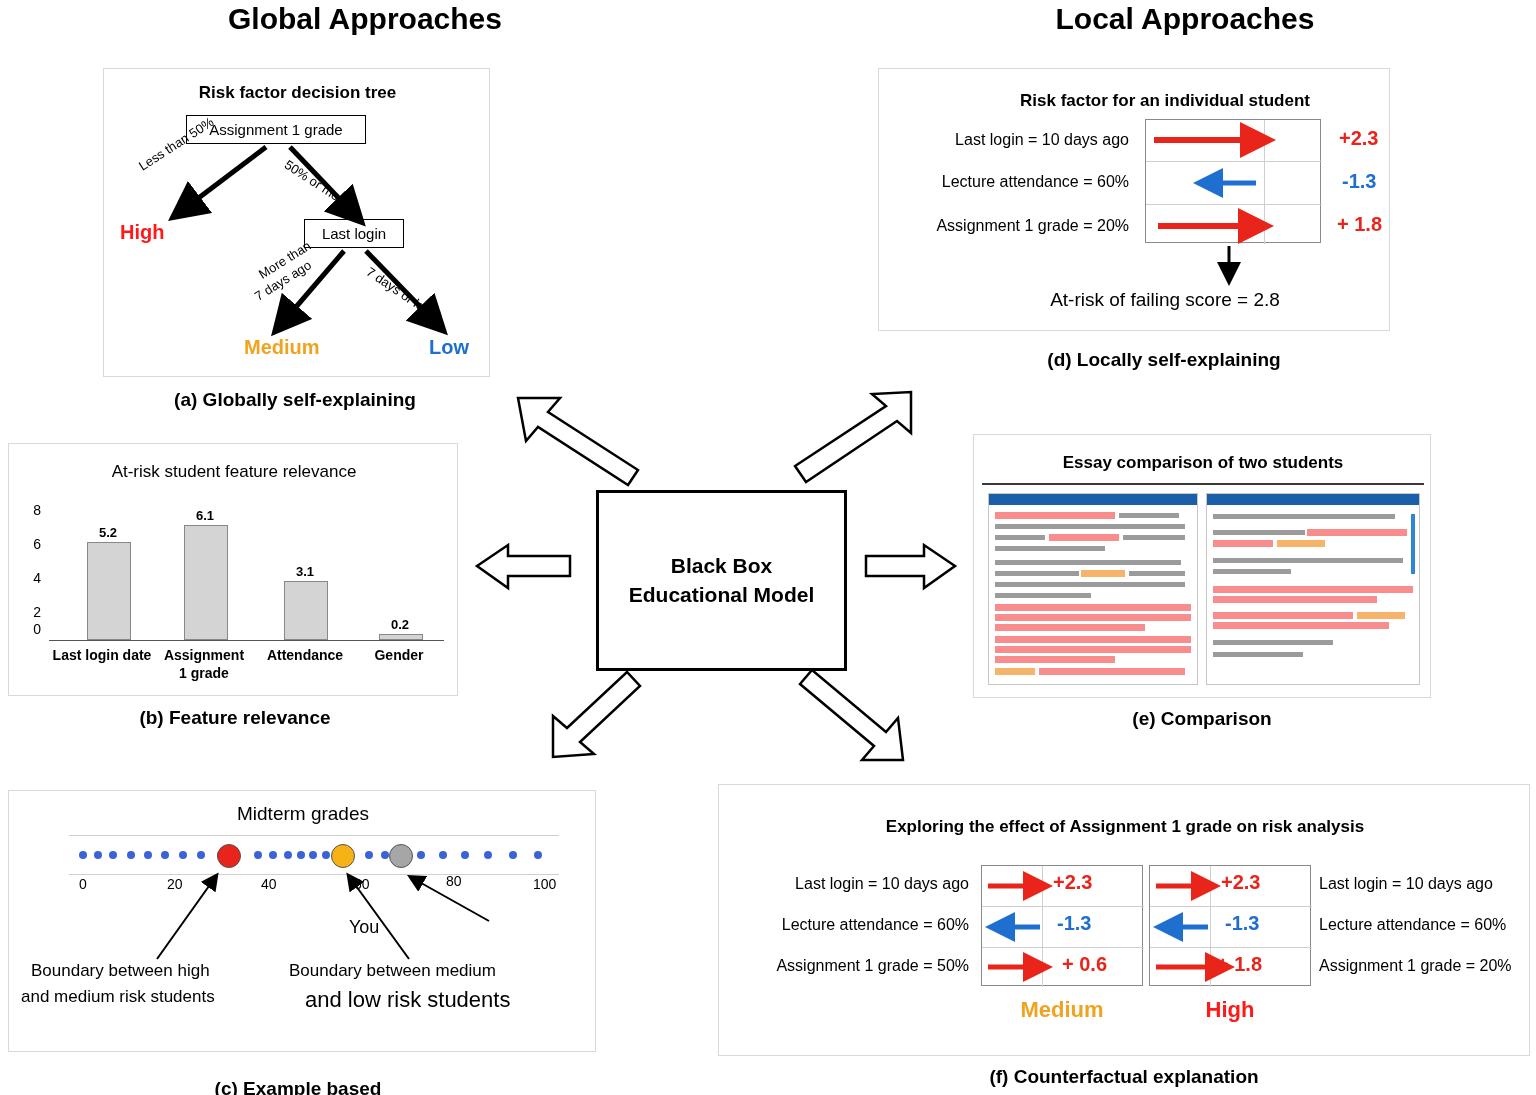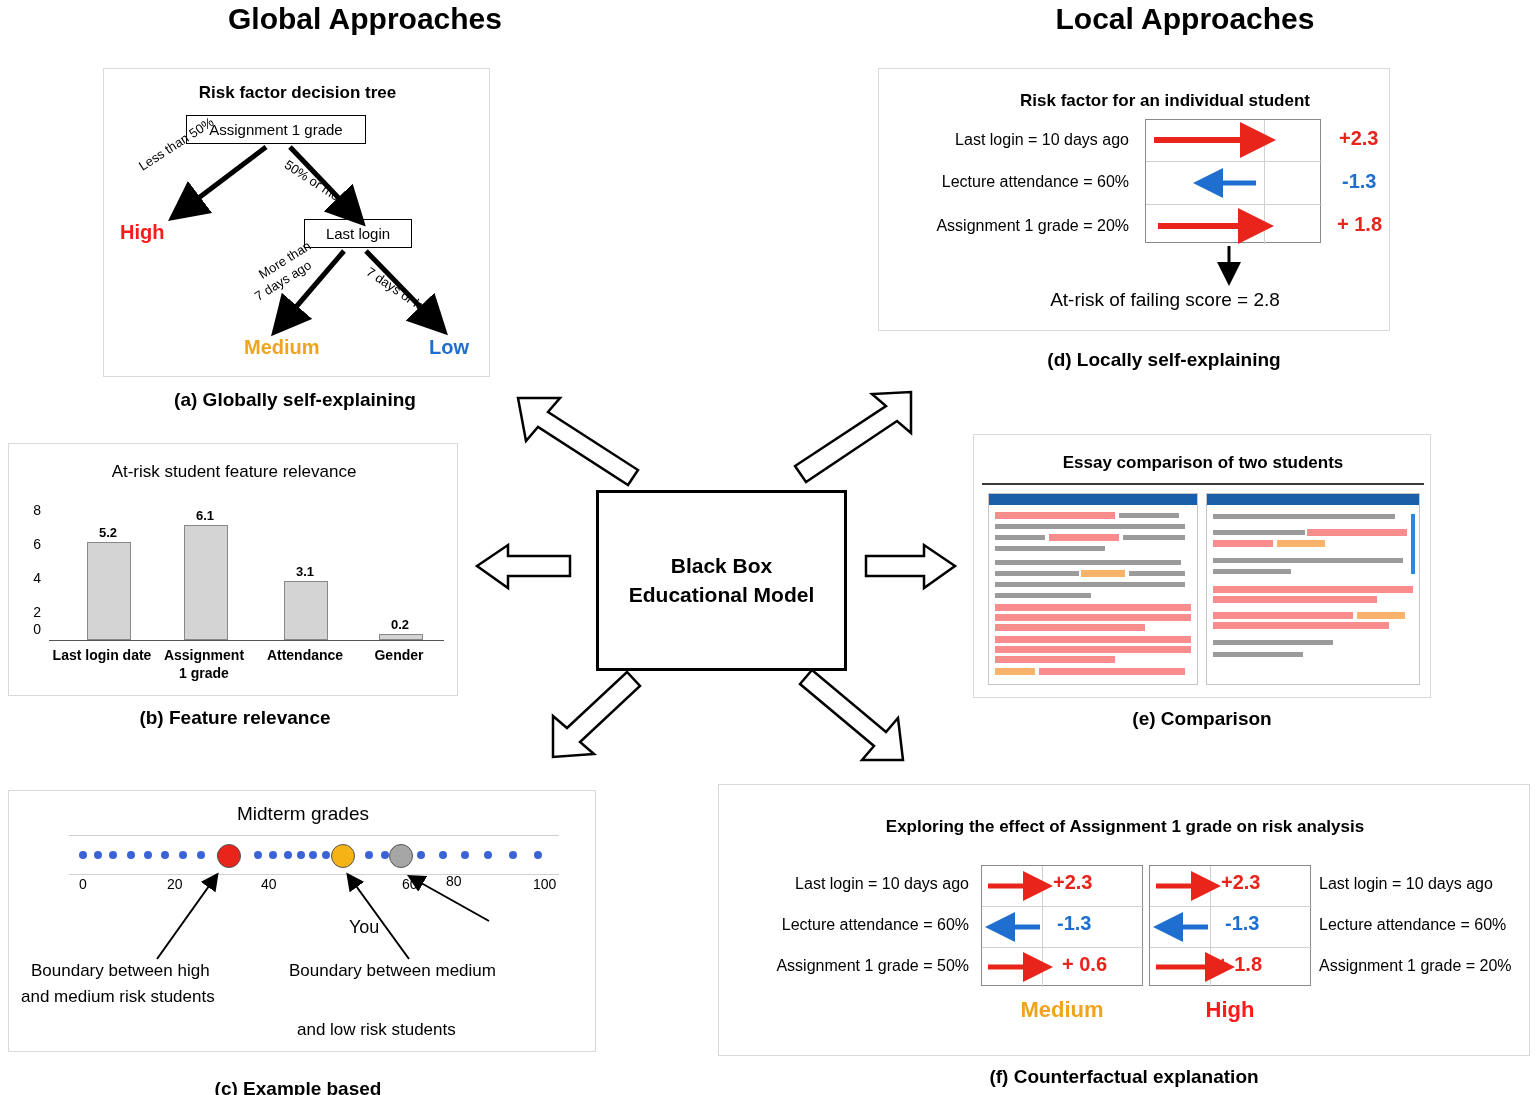--- a/index.html
+++ b/index.html
@@ -129,21 +129,21 @@
 
     <polygon points="903,760 862,760 874,746 800,684 812,670 886,732 898,718"></polygon>
   </g>
 </svg>
 
 <div class="abs panel" style="left:103px; top:68px; width:387px; height:309px;">
   <div class="panel-title abs" style="left:0; top:14px; width:387px;">Risk factor decision tree</div>
 
   <div class="node-box abs" style="left:82px; top:46px; width:180px;">Assignment 1 grade</div>
 
-  <div class="node-box abs" style="left:200px; top:150px; width:108px;">Last login</div>
+  <div class="node-box abs" style="left:200px; top:150px; width:100px;">Last login</div>
 
   <svg class="abs" style="left:0; top:0; width:387px; height:309px;">
     <defs>
       <marker id="ah" markerWidth="8" markerHeight="8" refX="4" refY="4" orient="auto">
         <path d="M0,0 L8,4 L0,8 z" fill="#000"></path>
       </marker>
     </defs>
     <line x1="162" y1="78" x2="80" y2="140" stroke="#000" stroke-width="5" marker-end="url(#ah)"></line>
     <line x1="186" y1="78" x2="248" y2="143" stroke="#000" stroke-width="5" marker-end="url(#ah)"></line>
     <line x1="240" y1="182" x2="180" y2="252" stroke="#000" stroke-width="5" marker-end="url(#ah)"></line>
@@ -223,42 +223,42 @@
     <div class="dot" style="left:465px; top:15px;"></div>
 
     <div class="bigdot" style="left:148px; top:8px; background:#e8241b;"></div>
     <div class="bigdot" style="left:262px; top:8px; background:#f5b316;"></div>
     <div class="bigdot" style="left:320px; top:8px; background:#a6a6a6;"></div>
   </div>
 
   <div class="tick-label" style="left:70px; top:85px;">0</div>
   <div class="tick-label" style="left:158px; top:85px;">20</div>
   <div class="tick-label" style="left:252px; top:85px;">40</div>
-  <div class="tick-label" style="left:345px; top:85px;margin-left:48px;">60</div>
+  <div class="tick-label" style="left:345px; top:85px;">60</div>
   <div class="tick-label" style="left:437px; top:82px;">80</div>
   <div class="tick-label" style="left:524px; top:85px;">100</div>
 
   <svg class="abs" style="left:0; top:0; width:588px; height:262px;">
     <defs>
       <marker id="ah2" markerWidth="9" markerHeight="9" refX="5" refY="4.5" orient="auto">
         <path d="M0,0 L9,4.5 L0,9 z" fill="#000"></path>
       </marker>
     </defs>
     <line x1="148" y1="168" x2="205" y2="88" stroke="#000" stroke-width="2" marker-end="url(#ah2)"></line>
     <line x1="400" y1="168" x2="342" y2="88" stroke="#000" stroke-width="2" marker-end="url(#ah2)"></line>
     <line x1="480" y1="130" x2="405" y2="88" stroke="#000" stroke-width="2" marker-end="url(#ah2)"></line>
   </svg>
 
   <div class="abs" style="left:340px; top:126px; font-size:18px;">You</div>
 
   <div class="abs" style="left:22px; top:170px; font-size:17px;">Boundary between high</div>
   <div class="abs" style="left:12px; top:196px; font-size:17px;">and medium risk students</div>
 
   <div class="abs" style="left:280px; top:170px; font-size:17px;">Boundary between medium</div>
-  <div class="abs" style="left:288px; top:196px; font-size:17px;margin-top:33px;">and low risk students</div>
+  <div class="abs" style="left:296px; top:196px; font-size:22px;">and low risk students</div>
 </div>
 <div class="abs panel-caption" style="left:4px; top:1066px; width:588px;margin-top:12px;">(c) Example based</div>
 
 <div class="abs panel" style="left:878px; top:68px; width:512px; height:263px;">
   <div class="panel-title abs" style="left:0; top:22px; width:572px;">Risk factor for an individual student</div>
 
   <div class="lrow-label abs" style="left:20px; top:62px; width:230px;">Last login = 10 days ago</div>
   <div class="lrow-label abs" style="left:20px; top:104px; width:230px;">Lecture attendance = 60%</div>
   <div class="lrow-label abs" style="left:20px; top:148px; width:230px;">Assignment 1 grade = 20%</div>
 

